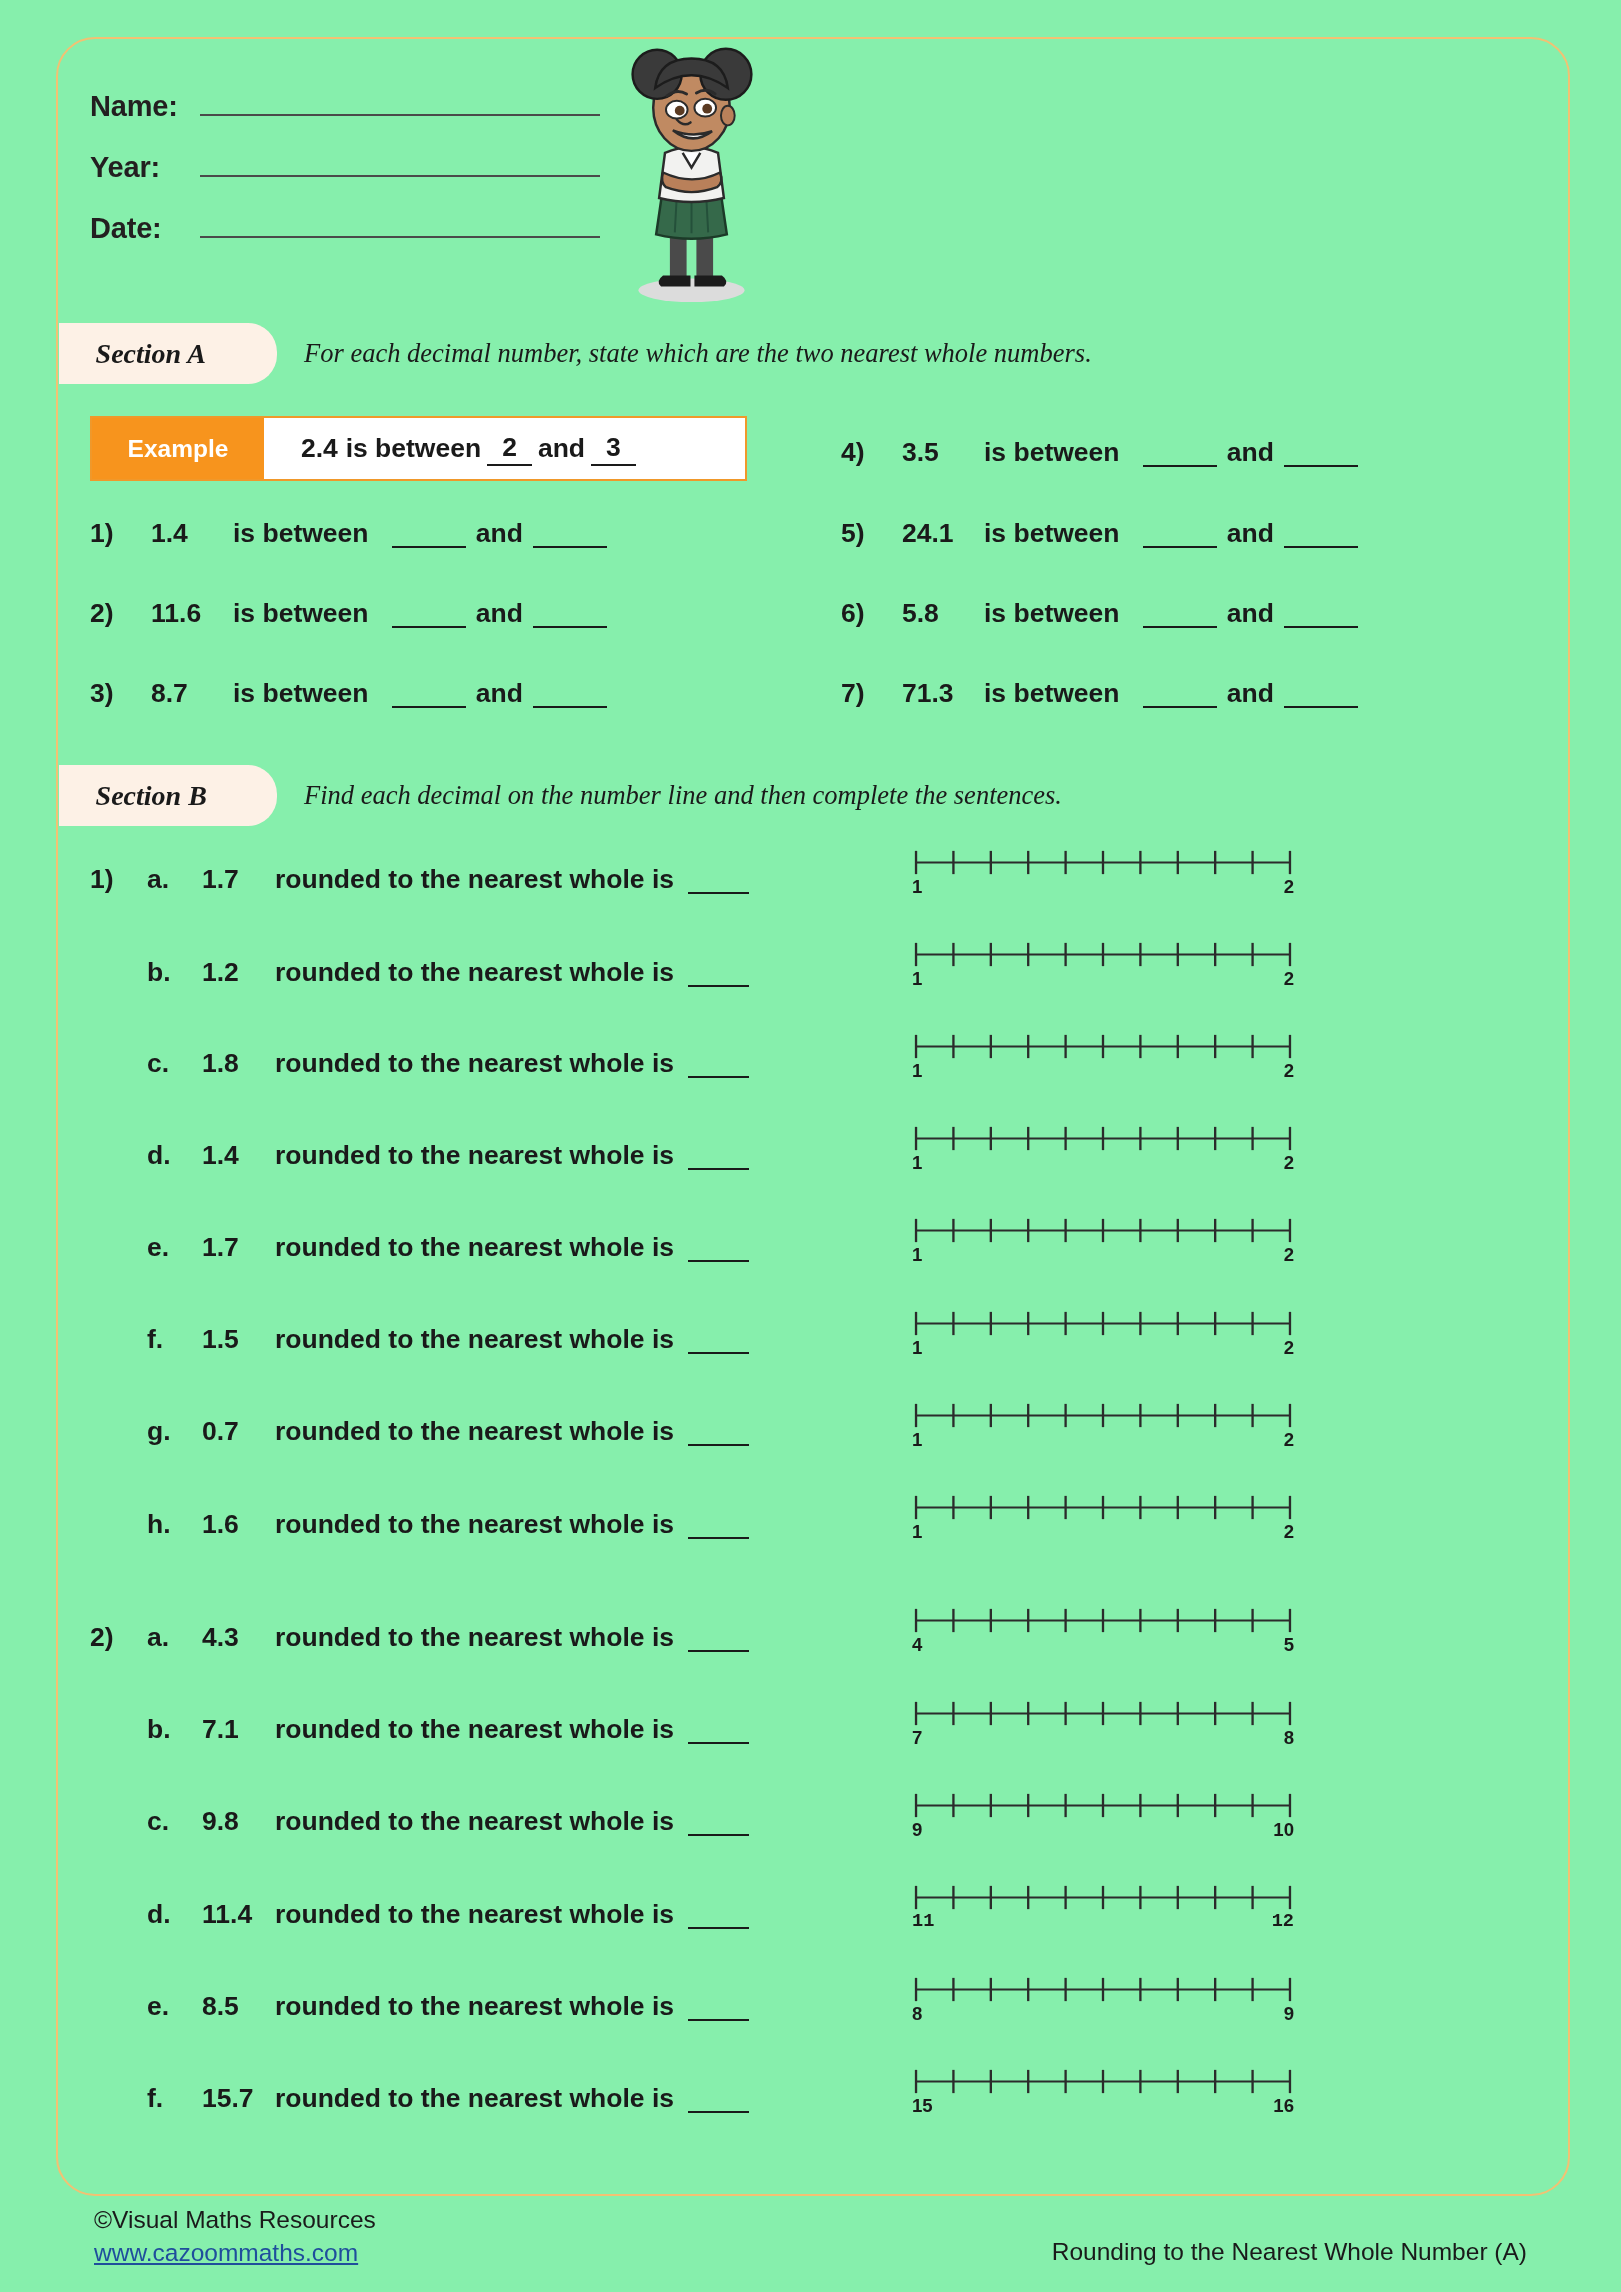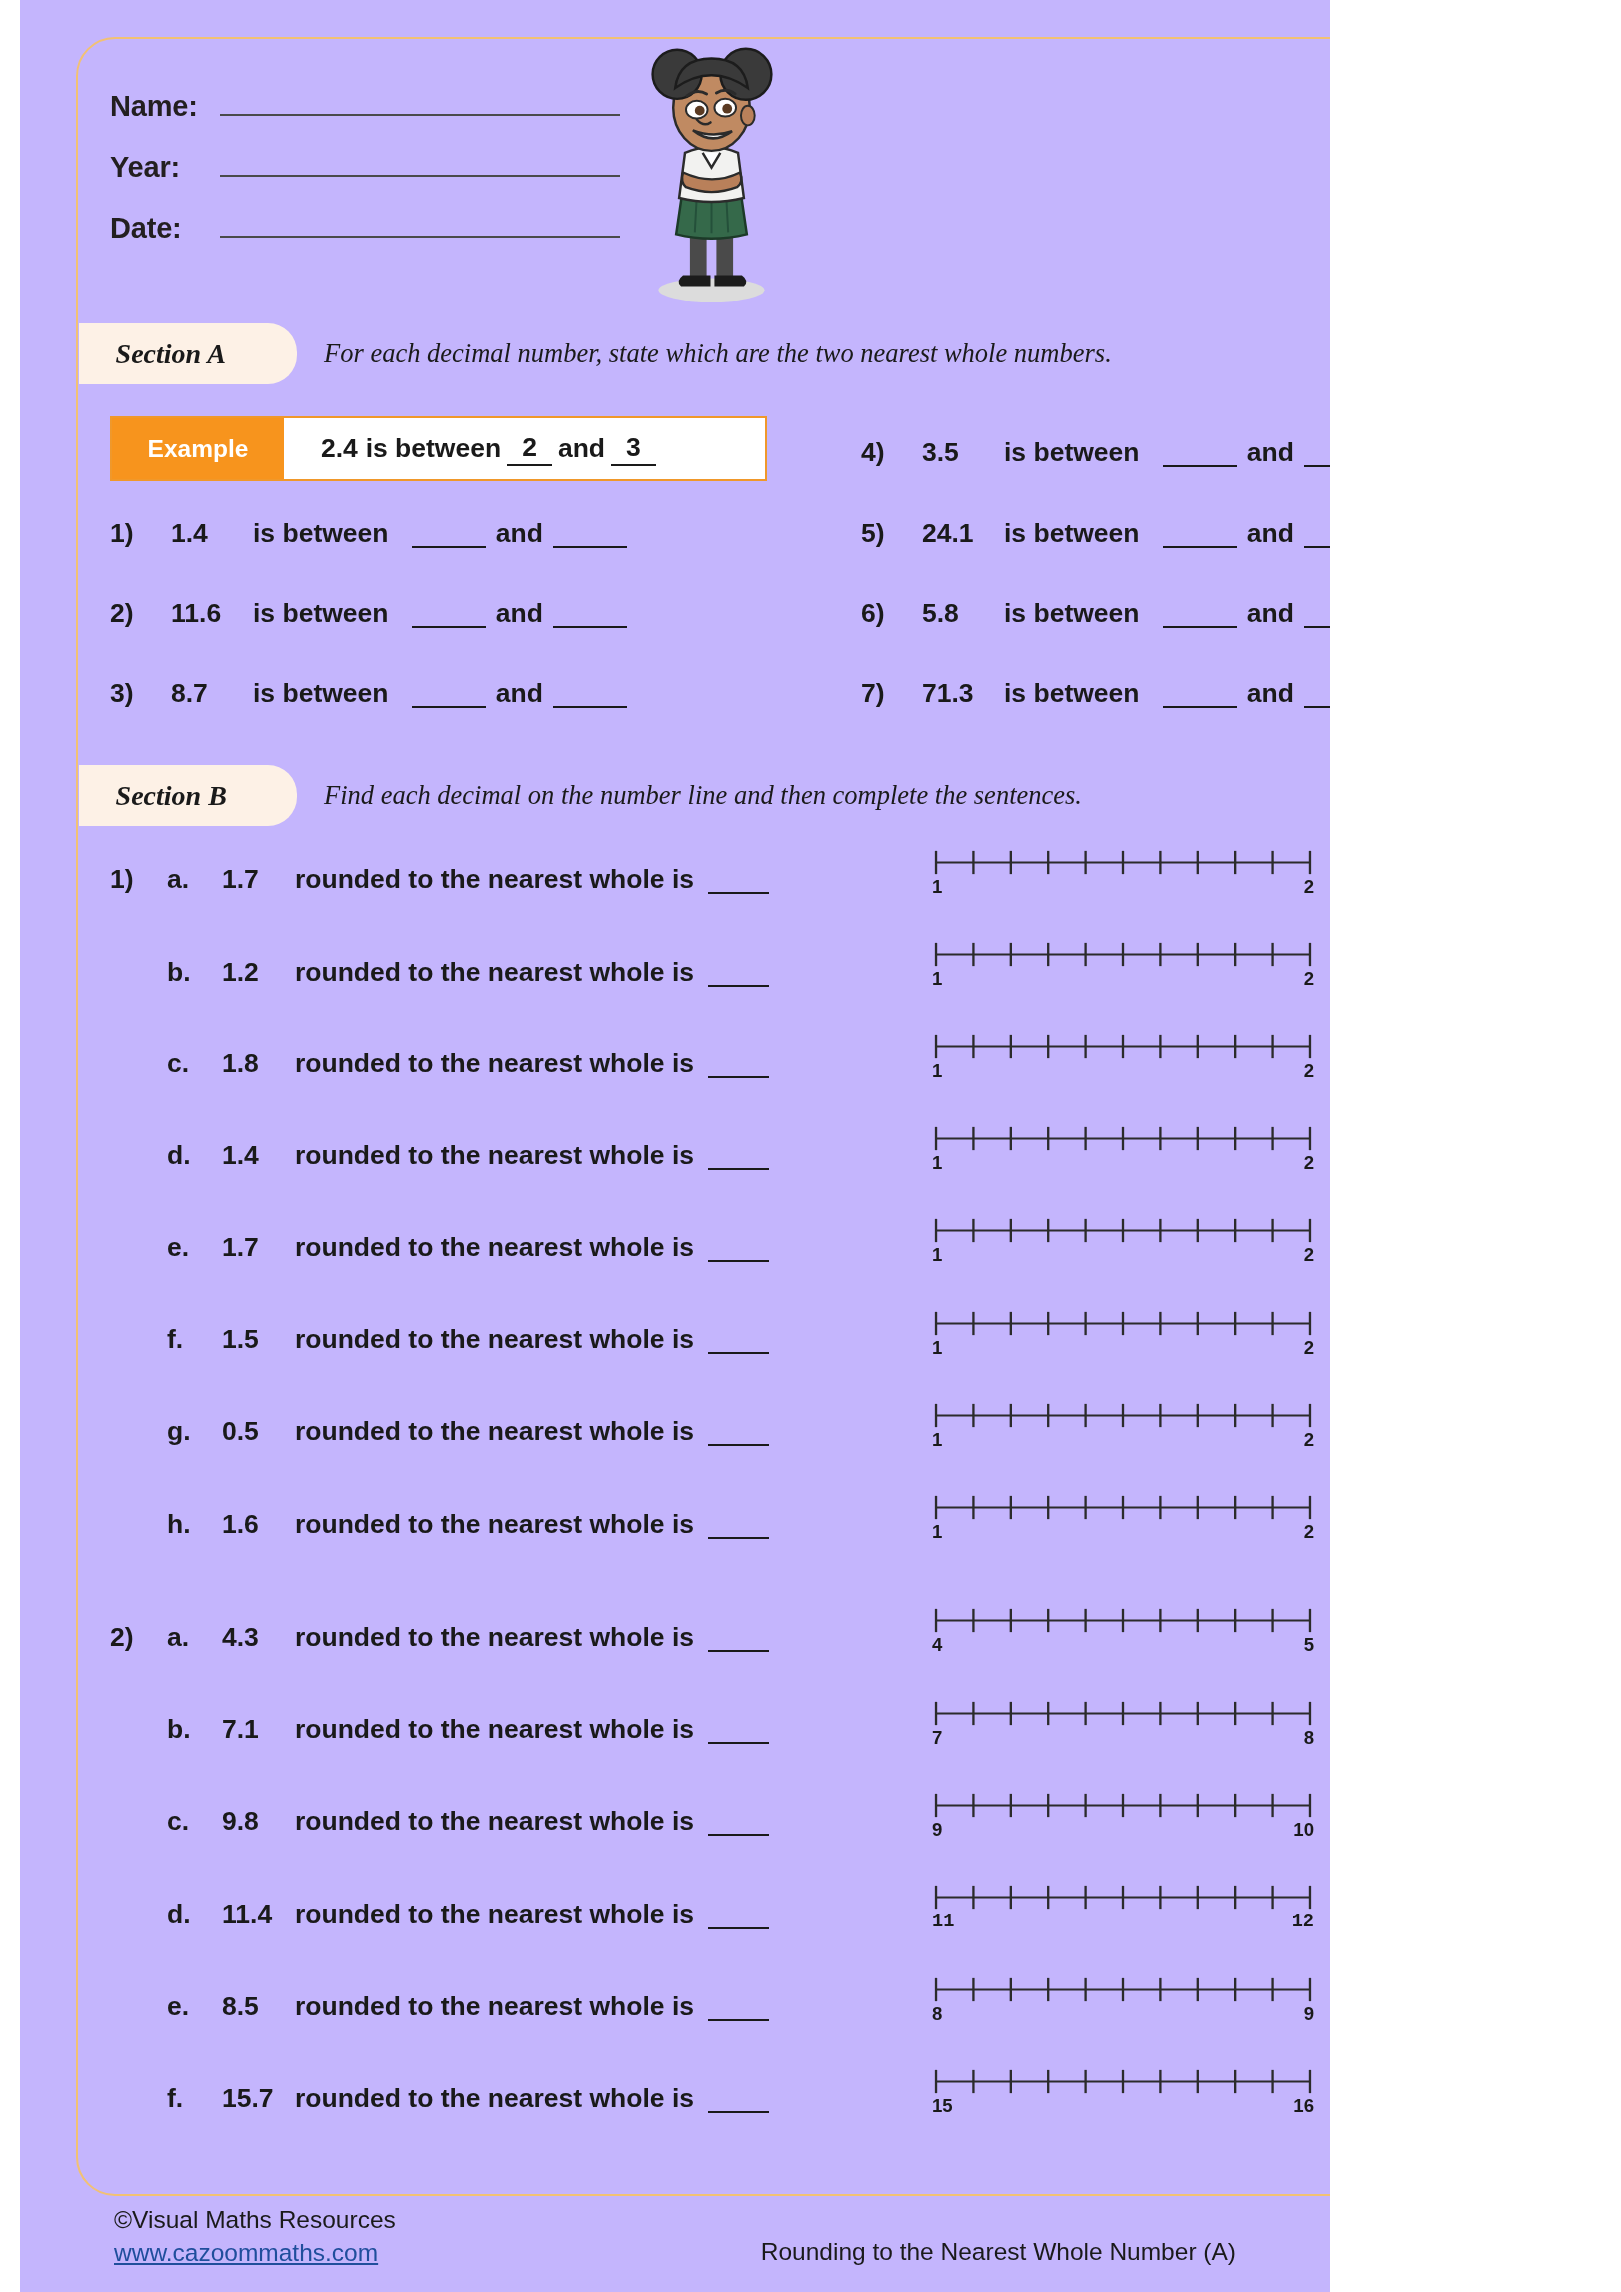--- a/index.html
+++ b/index.html
@@ -6,25 +6,24 @@
 
   html, body {
     width: 1621px;
     height: 2293px;
     background: #ffffff;
     font-family: "Liberation Sans", sans-serif;
   }
 
   .page {
     position: relative;
-    width: 1310px;
+    width: 1621px;
     height: 2293px;
-    background: #c4b5fd;
+    background: #86efac;
     overflow: hidden;
-    margin-left: 20px;
   }
 
   
   .frame {
     position: absolute;
     left: 56px;
     top: 37px;
     width: 1514px;
     height: 2159px;
     border: 2.9px solid #F2C173;
@@ -468,21 +467,21 @@
   <div class="qrowB" style="left:90px; top:1324px;">
     <span class="gnum"></span>
     <span class="letter">f.</span>
     <span class="val">1.5</span>
     <span>rounded to the nearest whole is</span>
     <span class="blank-sm"></span>
   </div>
   <div class="qrowB" style="left:90px; top:1416px;">
     <span class="gnum"></span>
     <span class="letter">g.</span>
-    <span class="val">0.5</span>
+    <span class="val">0.7</span>
     <span>rounded to the nearest whole is</span>
     <span class="blank-sm"></span>
   </div>
   <div class="qrowB" style="left:90px; top:1509px;">
     <span class="gnum"></span>
     <span class="letter">h.</span>
     <span class="val">1.6</span>
     <span>rounded to the nearest whole is</span>
     <span class="blank-sm"></span>
   </div>

